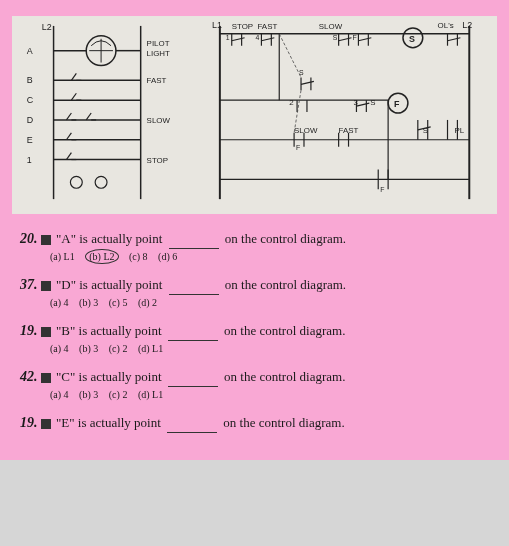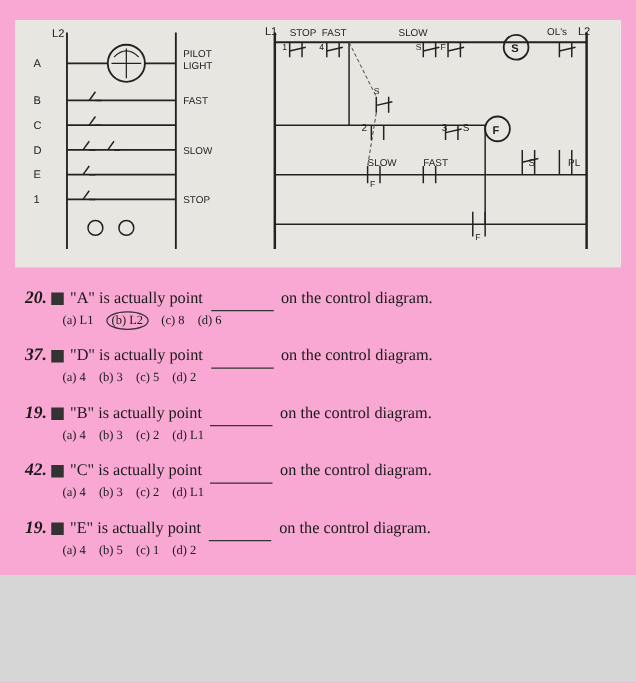--- a/index.html
+++ b/index.html
@@ -318,22 +318,16 @@
         <span class="option">(d) L1</span>
       </div>
     </div>
 
     <div class="question">
       <span class="question-number">19.</span>
       <span class="question-icon"></span>
       <span class="question-text">"E" is actually point</span>
       <span class="blank-line"></span>
       <span class="question-text">on the control diagram.</span>
-      <div class="options">
-        <span class="option">(a) 4</span>
-        <span class="option">(b) 5</span>
-        <span class="option">(c) 1</span>
-        <span class="option">(d) 2</span>
-      </div>
     </div>
 
   </div>
 </div>
 
 </body></html>

